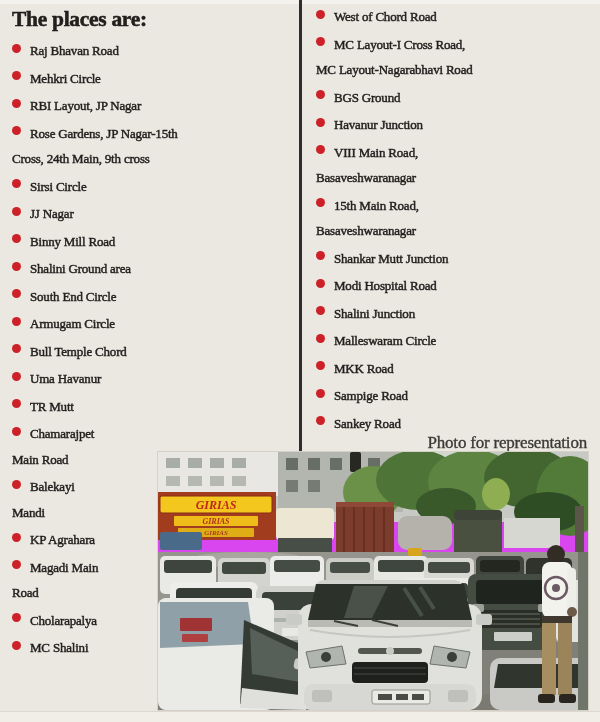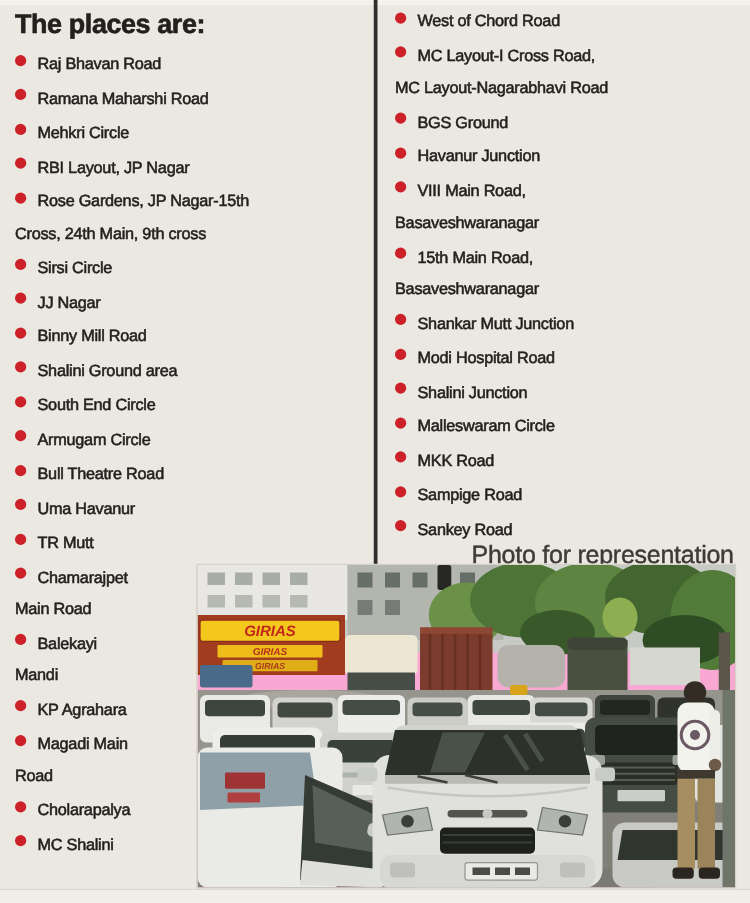--- a/index.html
+++ b/index.html
@@ -1,19 +1,19 @@
 <!DOCTYPE html>
 <html><head>
 <meta charset="utf-8">
 <style>
   html,body{margin:0;padding:0;}
   .canvas{
     position:relative;width:600px;height:722px;overflow:hidden;
     background:#ebe8e2;color:#221f1d;
-    font-family:Liberation Sans, sans-serif;
+    font-family:Liberation Serif, serif;
   }
   .top-strip{position:absolute;left:0;top:0;width:600px;height:4px;background:#f4f2ed;}
   .divider{position:absolute;left:299px;top:0;width:3px;height:452px;background:#2e2d2b;}
   .col{position:absolute;}
   .col-left{left:10px;top:6px;width:288px;}
   .col-right{left:314px;top:4px;width:284px;}
   .list-title{
     margin:0 0 6px 2px;font-size:21.5px;font-weight:700;letter-spacing:-0.3px;
     -webkit-text-stroke:0.5px #1c1a18;line-height:26px;
   }
@@ -24,56 +24,55 @@
     -webkit-text-stroke:0.45px #221f1d;
   }
   li.place-item .dot{
     display:inline-block;width:9px;height:9px;border-radius:50%;
     background:#cc2128;margin-right:9px;vertical-align:2.5px;
     -webkit-text-stroke:0;
   }
   li.place-item .txt{white-space:pre-line;}
   .caption{
     position:absolute;right:13px;top:433px;
-    font-size:20px;color:#3d3a36;letter-spacing:-0.2px;
+    font-size:17px;color:#3d3a36;letter-spacing:-0.2px;
     -webkit-text-stroke:0.35px #3d3a36;
   }
   .photo{
     position:absolute;left:158px;top:452px;width:430px;height:258px;
-    outline:1px solid #d6d1c7;background:#f9a8d4;
+    outline:1px solid #d6d1c7;background:#d946ef;
   }
   .photo svg{display:block;width:100%;height:100%;}
   .bottom-strip{
     position:absolute;left:0;top:711px;width:600px;height:11px;
     background:#f1eee8;border-top:1px solid #dcd8cf;
   }
 </style>
 </head>
 <body>
 
 <div class="canvas">
   <div class="top-strip"></div>
   <div class="divider"></div>
 
   <div class="col col-left">
     <h1 class="list-title">The places are:</h1>
     <ul class="place-list">
         <li class="place-item"><span class="dot"></span><span class="txt">Raj Bhavan Road</span></li>
-        <li class="place-item"><span class="dot"></span><span class="txt">Ramana Maharshi Road</span></li>
         <li class="place-item"><span class="dot"></span><span class="txt">Mehkri Circle</span></li>
         <li class="place-item"><span class="dot"></span><span class="txt">RBI Layout, JP Nagar</span></li>
         <li class="place-item"><span class="dot"></span><span class="txt">Rose Gardens, JP Nagar-15th
 Cross, 24th Main, 9th cross</span></li>
         <li class="place-item"><span class="dot"></span><span class="txt">Sirsi Circle</span></li>
         <li class="place-item"><span class="dot"></span><span class="txt">JJ Nagar</span></li>
         <li class="place-item"><span class="dot"></span><span class="txt">Binny Mill Road</span></li>
         <li class="place-item"><span class="dot"></span><span class="txt">Shalini Ground area</span></li>
         <li class="place-item"><span class="dot"></span><span class="txt">South End Circle</span></li>
         <li class="place-item"><span class="dot"></span><span class="txt">Armugam Circle</span></li>
-        <li class="place-item"><span class="dot"></span><span class="txt">Bull Theatre Road</span></li>
+        <li class="place-item"><span class="dot"></span><span class="txt">Bull Temple Chord</span></li>
         <li class="place-item"><span class="dot"></span><span class="txt">Uma Havanur</span></li>
         <li class="place-item"><span class="dot"></span><span class="txt">TR Mutt</span></li>
         <li class="place-item"><span class="dot"></span><span class="txt">Chamarajpet
 Main Road</span></li>
         <li class="place-item"><span class="dot"></span><span class="txt">Balekayi
 Mandi</span></li>
         <li class="place-item"><span class="dot"></span><span class="txt">KP Agrahara</span></li>
         <li class="place-item"><span class="dot"></span><span class="txt">Magadi Main
 Road</span></li>
         <li class="place-item"><span class="dot"></span><span class="txt">Cholarapalya</span></li>

